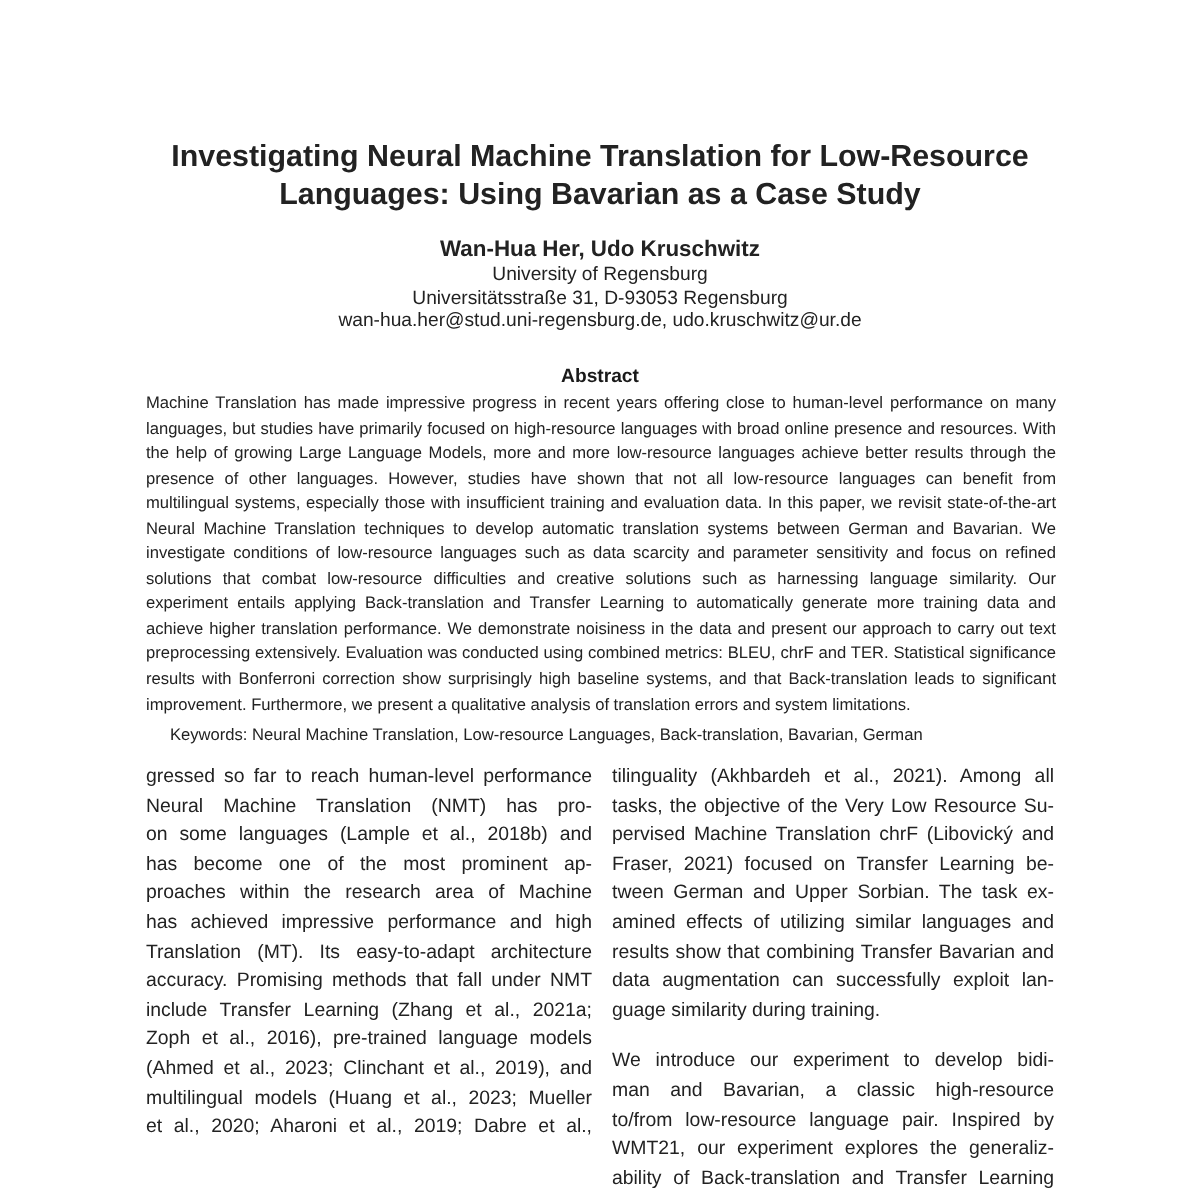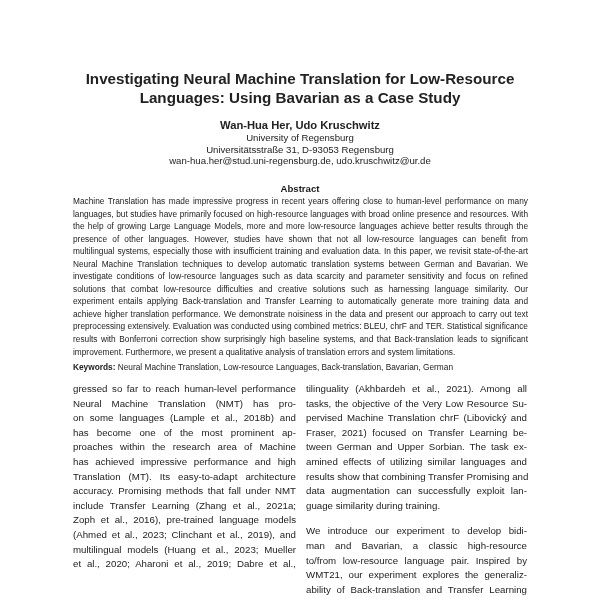--- a/index.html
+++ b/index.html
@@ -72,21 +72,22 @@
     .keywords {
       position: absolute;
       left: 73px;
       top: 361px;
       width: 455px;
       font-size: 8.3px;
       line-height: 12px;
       color: #222;
     }
     .keywords .kw-label {
-      font-weight: bold;
+      font-weight: normal;
+      margin-left: 12px;
     }
     .col {
       position: absolute;
       width: 223px;
       font-size: 9.7px;
       line-height: 14.6px;
       text-align: justify;
       color: #222;
       hyphens: manual;
     }
@@ -172,21 +173,21 @@
   </div>
 
   <div class="col col-right">
     <div class="para">
       <span class="line">tilinguality (Akhbardeh et al., 2021). Among all</span>
       <span class="line">tasks, the objective of the Very Low Resource Su-</span>
       <span class="line">pervised Machine Translation chrF (Libovický and</span>
       <span class="line">Fraser, 2021) focused on Transfer Learning be-</span>
       <span class="line">tween German and Upper Sorbian. The task ex-</span>
       <span class="line">amined effects of utilizing similar languages and</span>
-      <span class="line">results show that combining Transfer Promising and</span>
+      <span class="line">results show that combining Transfer Bavarian and</span>
       <span class="line">data augmentation can successfully exploit lan-</span>
       <span class="line last">guage similarity during training.</span>
     </div>
     <div class="para gap">
       <span class="line">We introduce our experiment to develop bidi-</span>
       <span class="line">man and Bavarian, a classic high-resource</span>
       <span class="line">to/from low-resource language pair. Inspired by</span>
       <span class="line">WMT21, our experiment explores the generaliz-</span>
       <span class="line">ability of Back-translation and Transfer Learning</span>
 

